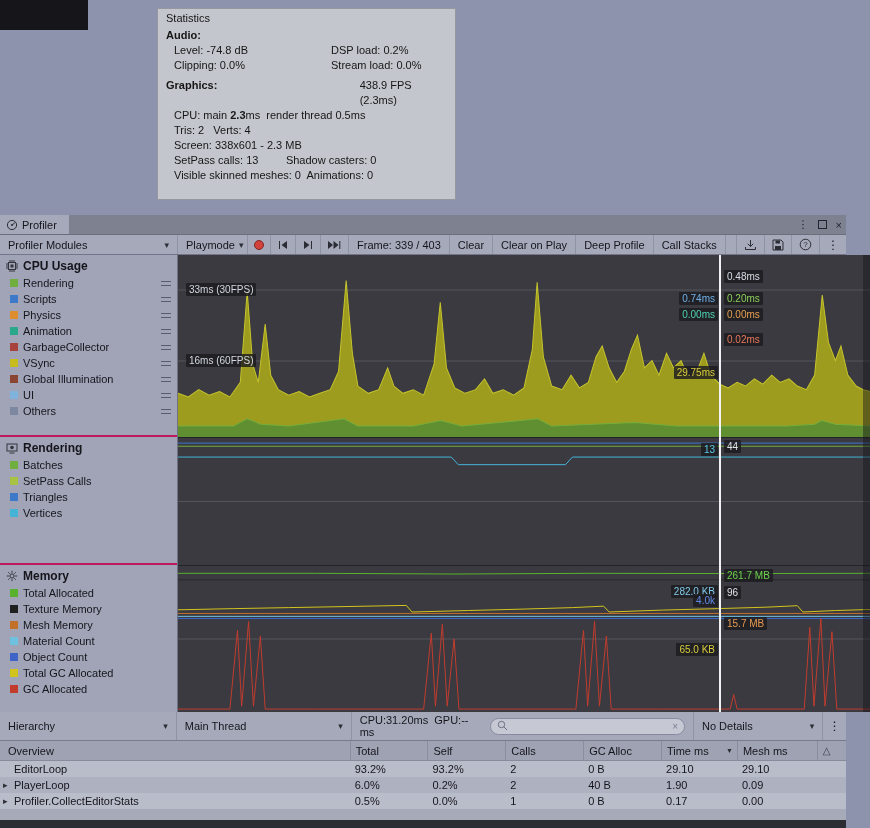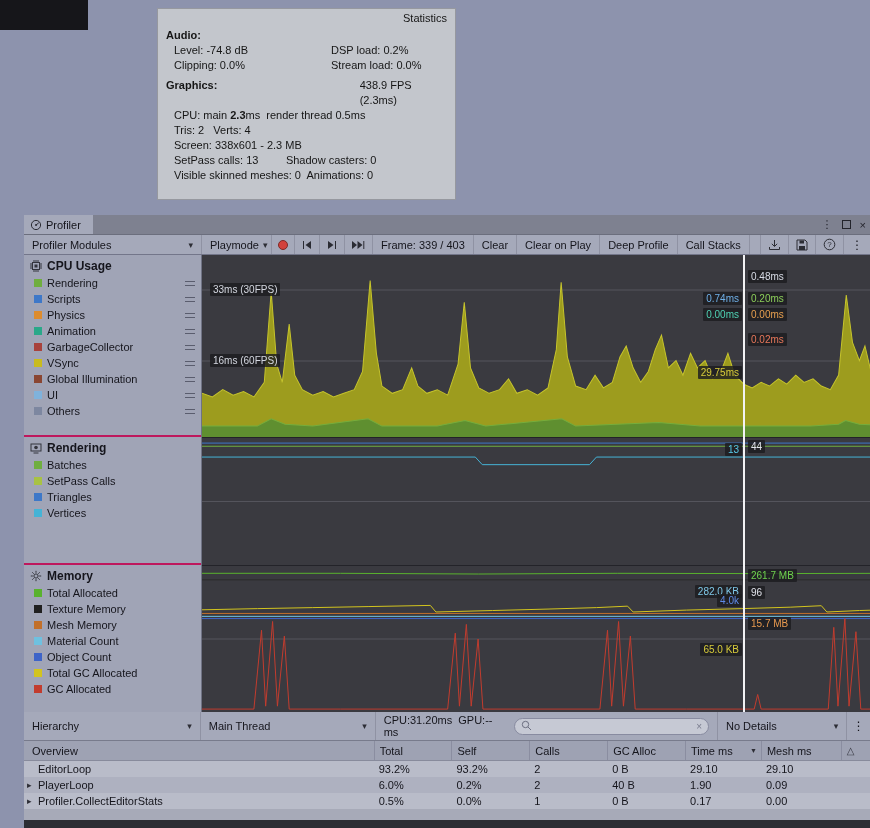--- a/index.html
+++ b/index.html
@@ -5,32 +5,32 @@
   * { margin:0; padding:0; box-sizing:border-box; }
   body { font-family:"Liberation Sans", sans-serif; background:#555; }
   .screen { position:relative; width:870px; height:828px; background:#8d93ad; overflow:hidden; }
 
   
   .game-view { position:absolute; left:0; top:0; width:870px; height:215px; background:#8d93ad; }
   .dark-corner { position:absolute; left:0; top:0; width:88px; height:30px; background:#16161a; }
   .stats-panel { position:absolute; left:157px; top:8px; width:299px; height:192px;
     background:rgba(198,200,205,0.95); border:1px solid #96989f; color:#161616;
     font-size:11px; line-height:15px; padding:2px 8px 2px 8px; overflow:hidden; }
-  .stats-title { text-align:right; margin-bottom:2px; }
+  .stats-title { text-align:left; margin-bottom:2px; }
   .stats-bold { font-weight:bold; }
   .stats-row { display:flex; }
   .stats-row .col-l { width:165px; padding-left:8px; white-space:pre-wrap; }
   .stats-row .col-r { white-space:pre-wrap; }
   .stats-grow { display:flex; }
   .stats-grow .gl { width:173px; }
   .stats-line { padding-left:8px; white-space:pre-wrap; }
   .stats-sec { margin-top:5px;gap:30px; }
 
   
-  .profiler { position:absolute; left:0; top:215px; width:846px; height:613px; background:#a5a9ba;margin-left:24px; }
+  .profiler { position:absolute; left:0; top:215px; width:846px; height:613px; background:#a5a9ba; }
 
   .tab-row { height:20px; background:#7e8190; position:relative; display:flex; border-bottom:1px solid #6b6e7d; }
   .tab { background:#a5a9ba; display:flex; align-items:center; gap:4px; padding:0 12px 0 6px;
     font-size:11px; color:#15151c; height:100%; }
   .win-icons { position:absolute; right:4px; top:0; height:100%; display:flex; align-items:center; gap:9px; color:#23242c; font-size:11px; }
   .maxi { width:9px; height:9px; border:1px solid #23242c; display:inline-block; }
 
   .toolbar { height:20px; background:#a5a9ba; border-bottom:1px solid #73768a; display:flex; align-items:center; font-size:11px; color:#15151c; }
   .tb-item { height:100%; display:flex; align-items:center; padding:0 8px; border-right:1px solid #8f92a3; gap:4px; white-space:nowrap; }
   .tb-modules { width:178px; justify-content:space-between; }

